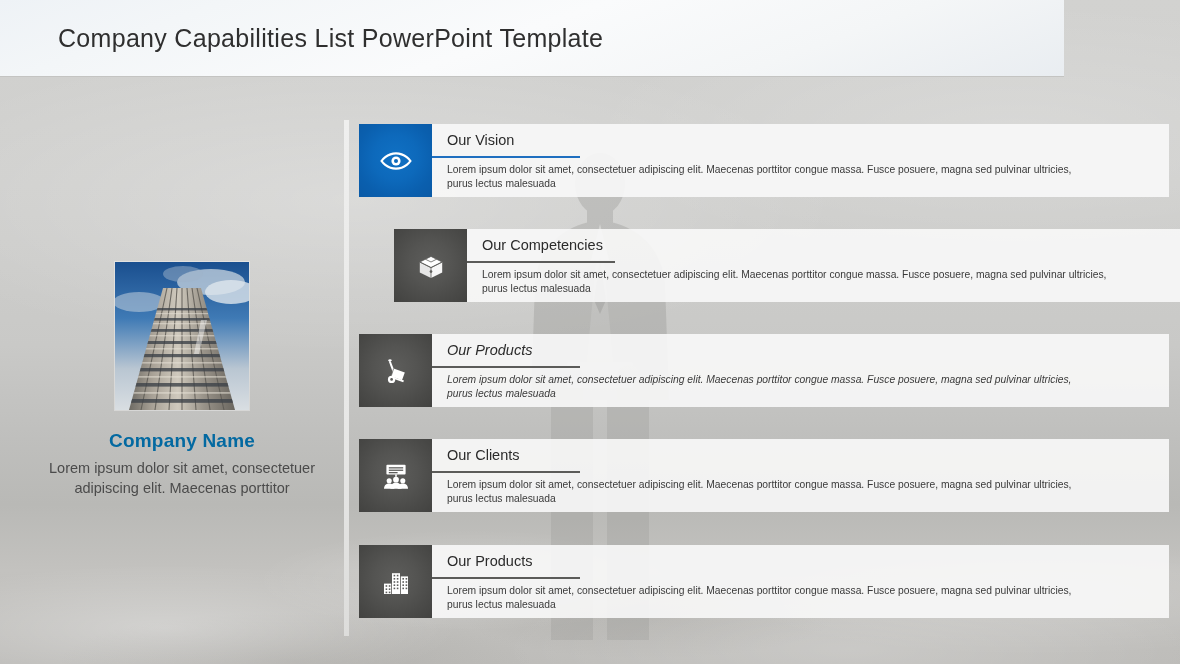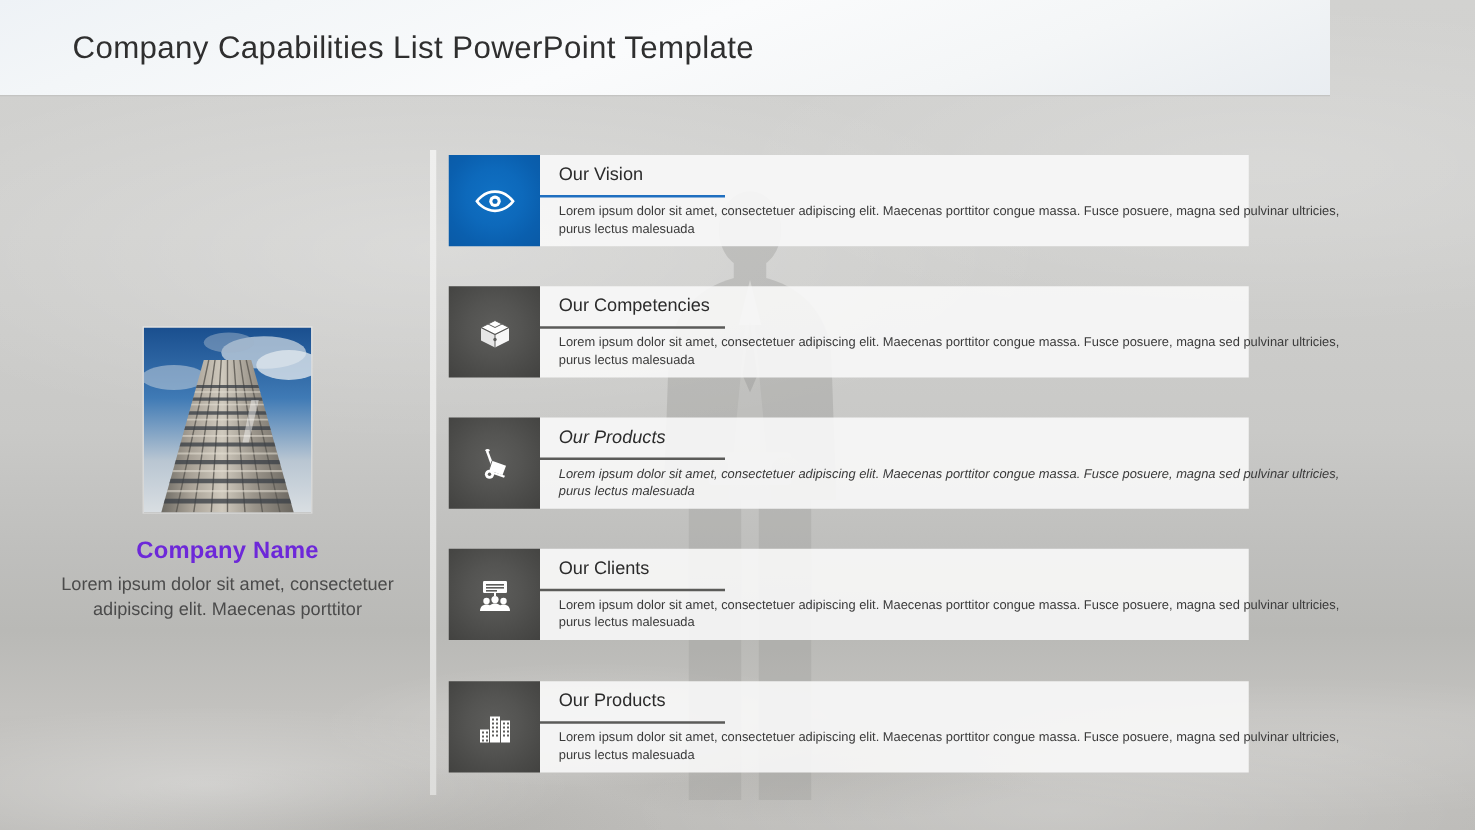--- a/index.html
+++ b/index.html
@@ -58,21 +58,21 @@
     position:absolute;left:12px;top:262px;width:340px;
     text-align:center;
   }
   #company-photo{
     width:134px;height:148px;margin:0 auto;
     display:block;
     box-shadow:0 0 0 1px rgba(255,255,255,.35);
   }
   #company-name{
     margin-top:20px;
-    font-size:19px;font-weight:bold;color:#6d28d9;
+    font-size:19px;font-weight:bold;color:#0369a1;
     letter-spacing:.2px;
   }
   #company-desc{
     margin:6px auto 0;width:310px;
     font-size:14.5px;color:#4b4b4b;line-height:20px;
   }
 
   
   #rail{
     position:absolute;left:344px;top:120px;width:5px;height:516px;
@@ -87,21 +87,21 @@
     position:absolute;left:0;top:0;width:73px;height:73px;
     display:flex;align-items:center;justify-content:center;
   }
   .cap-icon.blue{
     background:radial-gradient(circle at 50% 46%, #1071c4 0%, #0d69bb 42%, #0a5fae 72%, #0a5aa6 100%);
   }
   .cap-icon.gray{
     background:radial-gradient(circle at 50% 46%, #5d5d5b 0%, #545452 40%, #4a4a48 72%, #424240 100%);
   }
   .cap-body{
-    position:absolute;left:73px;top:0;width:567px;height:73px;
+    position:absolute;left:73px;top:0;width:737px;height:73px;
     background:rgba(248,248,248,.90);
   }
   .cap-title{
     position:absolute;left:15px;top:8px;
     font-size:14.5px;color:#2b2b2b;white-space:nowrap;
   }
   .cap-rule{
     position:absolute;left:0px;top:32px;width:148px;height:2px;
   }
   .cap-rule.blue{background:#1f6fc0;}
@@ -229,21 +229,21 @@
       <circle cx="20" cy="20" r="2.4" fill="#0d69bb"></circle>
     </svg>
   </div>
   <div class="cap-body">
     <div class="cap-title">Our Vision</div>
     <div class="cap-rule blue"></div>
     <div class="cap-desc">Lorem  ipsum dolor sit amet, consectetuer  adipiscing elit. Maecenas porttitor congue massa. Fusce posuere, magna sed pulvinar ultricies, purus lectus malesuada</div>
   </div>
 </div>
 
-<div class="cap-row" style="top:229px;">
+<div class="cap-row" style="top:229px;margin-left:35px;">
   <div class="cap-icon gray">
     <svg viewBox="0 0 40 40" width="32" height="32">
 
       <path d="M20 8 L34 15 L20 22 L6 15 Z" fill="#ffffff"></path>
       <path d="M6 15 L20 22 L20 35 L6 28 Z" fill="#e6e6e6"></path>
       <path d="M34 15 L20 22 L20 35 L34 28 Z" fill="#f6f6f6"></path>
       <path d="M20 8 L34 15 L20 22 L6 15 Z" fill="none" stroke="#5d5d5b" stroke-width="1"></path>
       <line x1="6" y1="15" x2="20" y2="22" stroke="#5d5d5b" stroke-width="1"></line>
       <line x1="34" y1="15" x2="20" y2="22" stroke="#5d5d5b" stroke-width="1"></line>
       <line x1="20" y1="22" x2="20" y2="35" stroke="#5d5d5b" stroke-width="1"></line>

